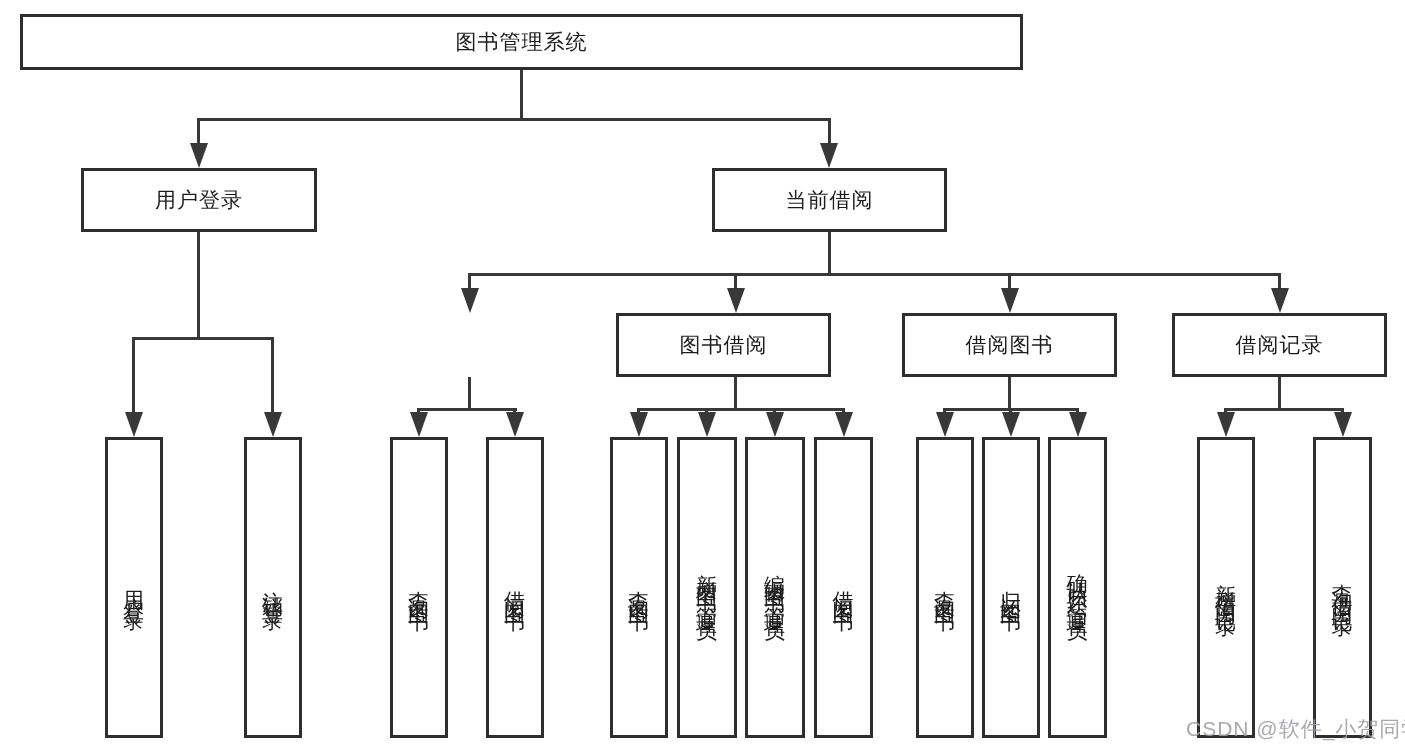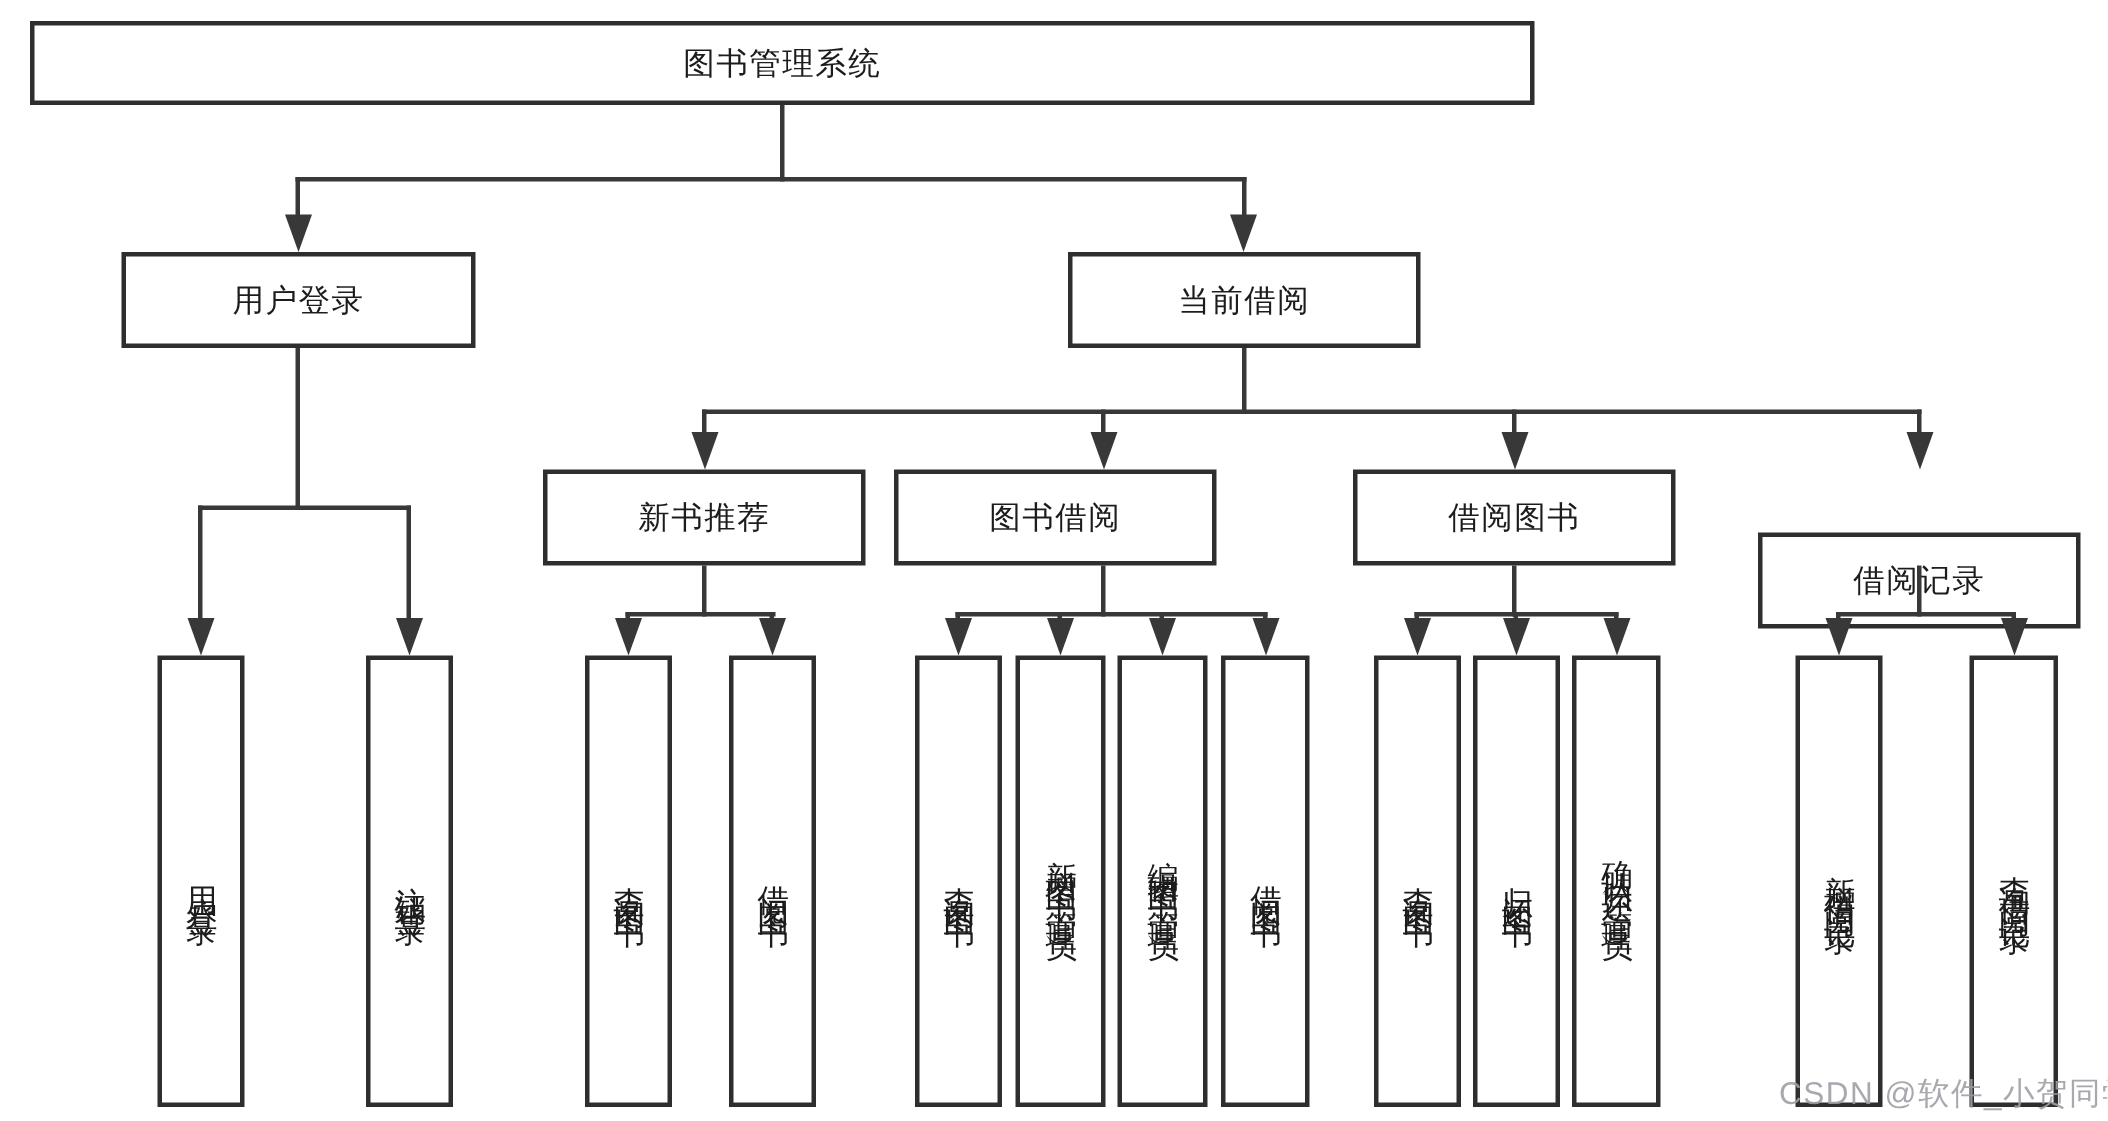--- a/index.html
+++ b/index.html
@@ -45,33 +45,30 @@
   </div>
 
   <div class="hbox" style="left:81px; top:168px; width:236px; height:64px;">
     <span>用户登录</span>
   </div>
 
   <div class="hbox" style="left:712px; top:168px; width:235px; height:64px;">
     <span>当前借阅</span>
   </div>
 
-  <div class="hbox" style="left:362px; top:313px; width:215px; height:64px;">
-    <span>新书推荐</span>
-  </div>
 
-  <div class="hbox" style="left:596px; top:313px; width:215px; height:64px;">
+  <div class="hbox" style="left:616px; top:313px; width:215px; height:64px;">
     <span>图书借阅</span>
   </div>
 
   <div class="hbox" style="left:902px; top:313px; width:215px; height:64px;">
     <span>借阅图书</span>
   </div>
 
-  <div class="hbox" style="left:1172px; top:313px; width:215px; height:64px;margin-top:42px;">
+  <div class="hbox" style="left:1172px; top:313px; width:215px; height:64px;">
     <span>借阅记录</span>
   </div>
 
   <div class="vbox" style="left:105px; width:58px;">
     <span class="vtext">用户登录</span>
   </div>
   <div class="vbox" style="left:244px; width:58px;">
     <span class="vtext">注销登录</span>
   </div>
 

